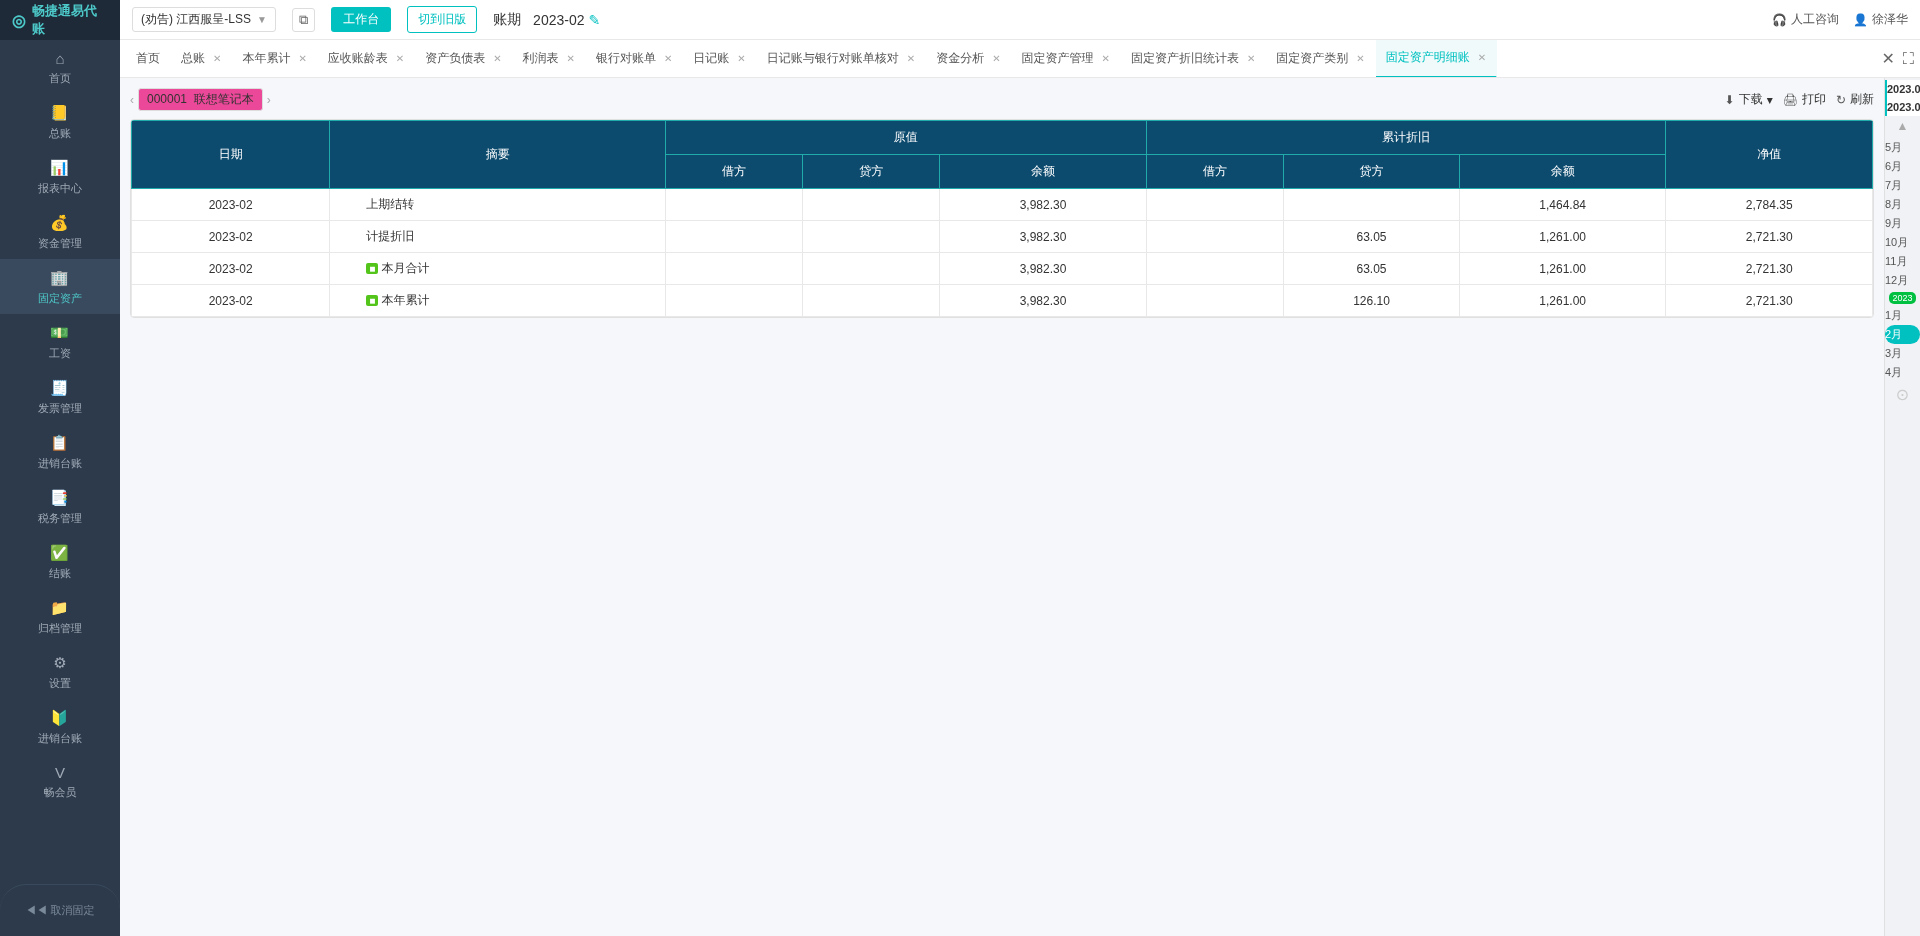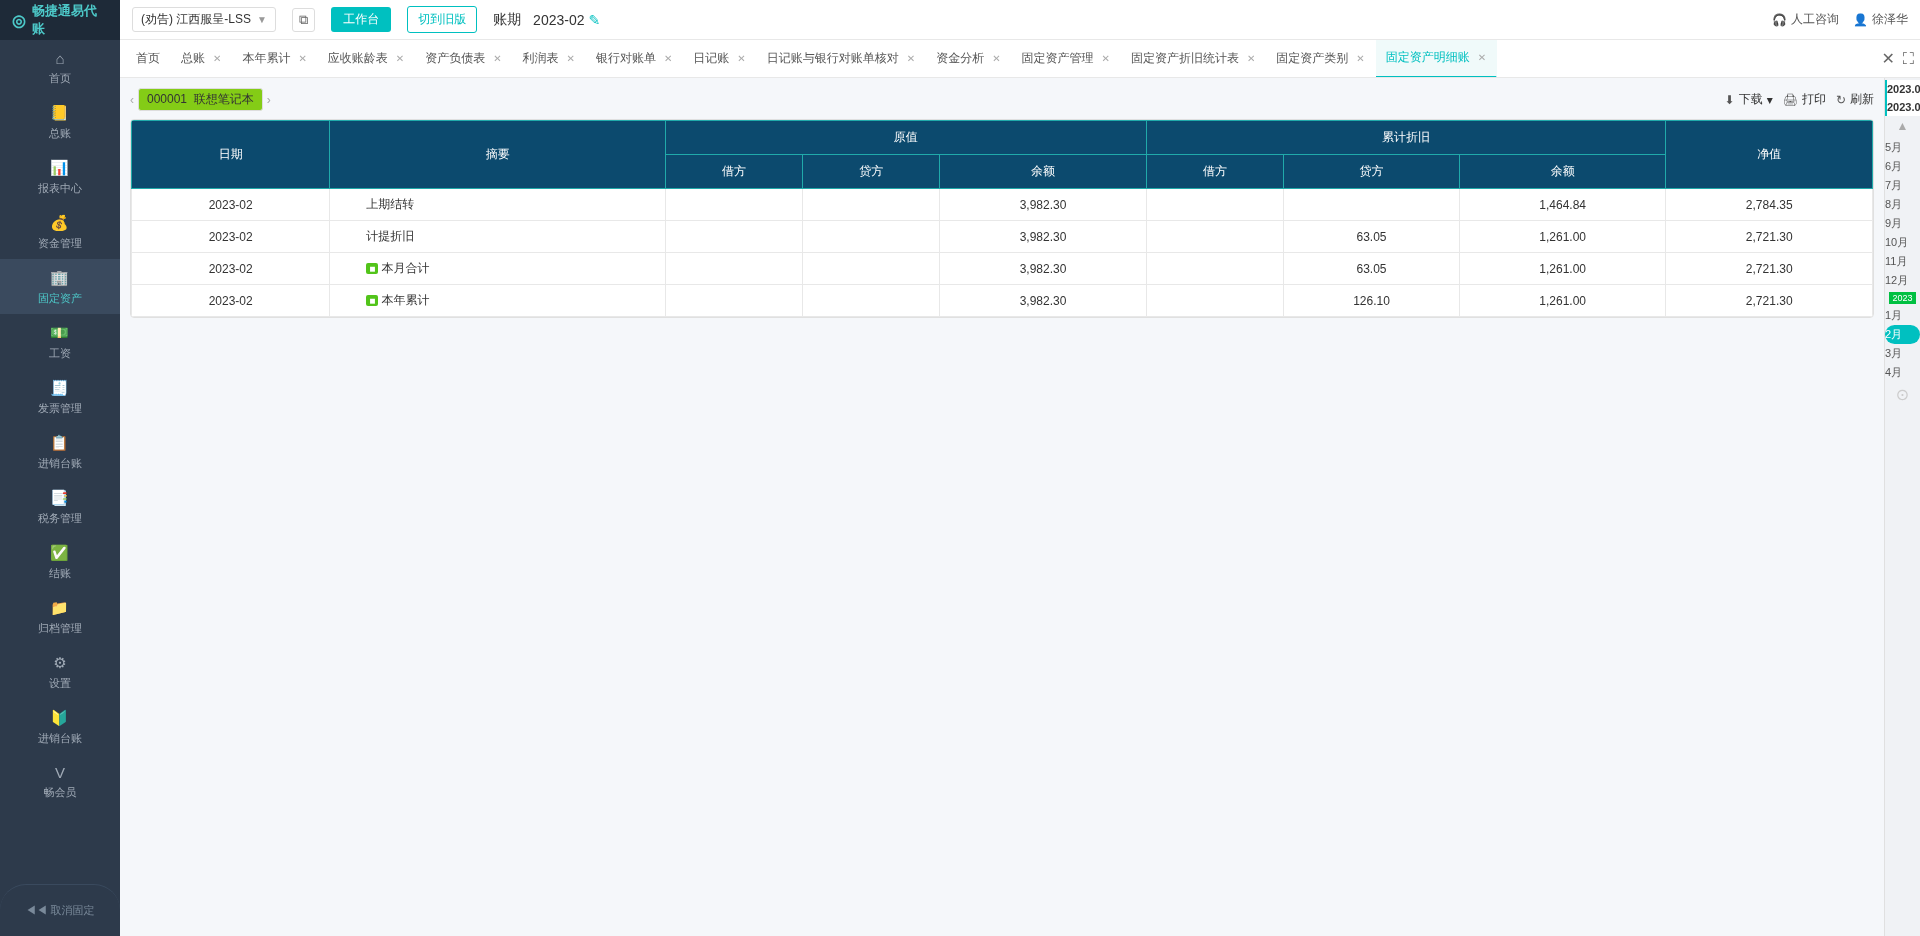--- a/index.html
+++ b/index.html
@@ -211,21 +211,21 @@
     }
     .breadcrumb {
       display: flex;
       align-items: center;
       gap: 4px;
       font-size: 12px;
       color: #333;
     }
     .breadcrumb .bc-arrow { color: #aaa; font-size: 12px; cursor: pointer; }
     .breadcrumb .bc-current {
-      background: #84cc16;
+      background: #ec4899;
       border: 1px solid #ddd;
       border-radius: 3px;
       padding: 2px 8px;
       font-size: 12px;
       color: #333;
     }
     .nav-actions {
       display: flex;
       align-items: center;
       gap: 10px;
@@ -591,21 +591,21 @@
       <div class="rp-year-item active-year">2023.02</div>
       <div class="rp-scroll-up">▲</div>
       <div class="rp-month-item">5月</div>
       <div class="rp-month-item">6月</div>
       <div class="rp-month-item">7月</div>
       <div class="rp-month-item">8月</div>
       <div class="rp-month-item">9月</div>
       <div class="rp-month-item">10月</div>
       <div class="rp-month-item">11月</div>
       <div class="rp-month-item">12月</div>
-      <div style="font-size:9px;color:#0b0;background:#00c041;color:#fff;border-radius:0;padding:1px 3px;margin:2px 0;">2023</div>
+      <div style="font-size:9px;color:#0b0;background:#00c041;color:#fff;border-radius:5px;padding:1px 3px;margin:2px 0;">2023</div>
       <div class="rp-month-item">1月</div>
       <div class="rp-month-item active-month">2月</div>
       <div class="rp-month-item">3月</div>
       <div class="rp-month-item">4月</div>
       <div class="rp-dot">⊙</div>
     </div>
   </div>
 </div>
 
 </body></html>

